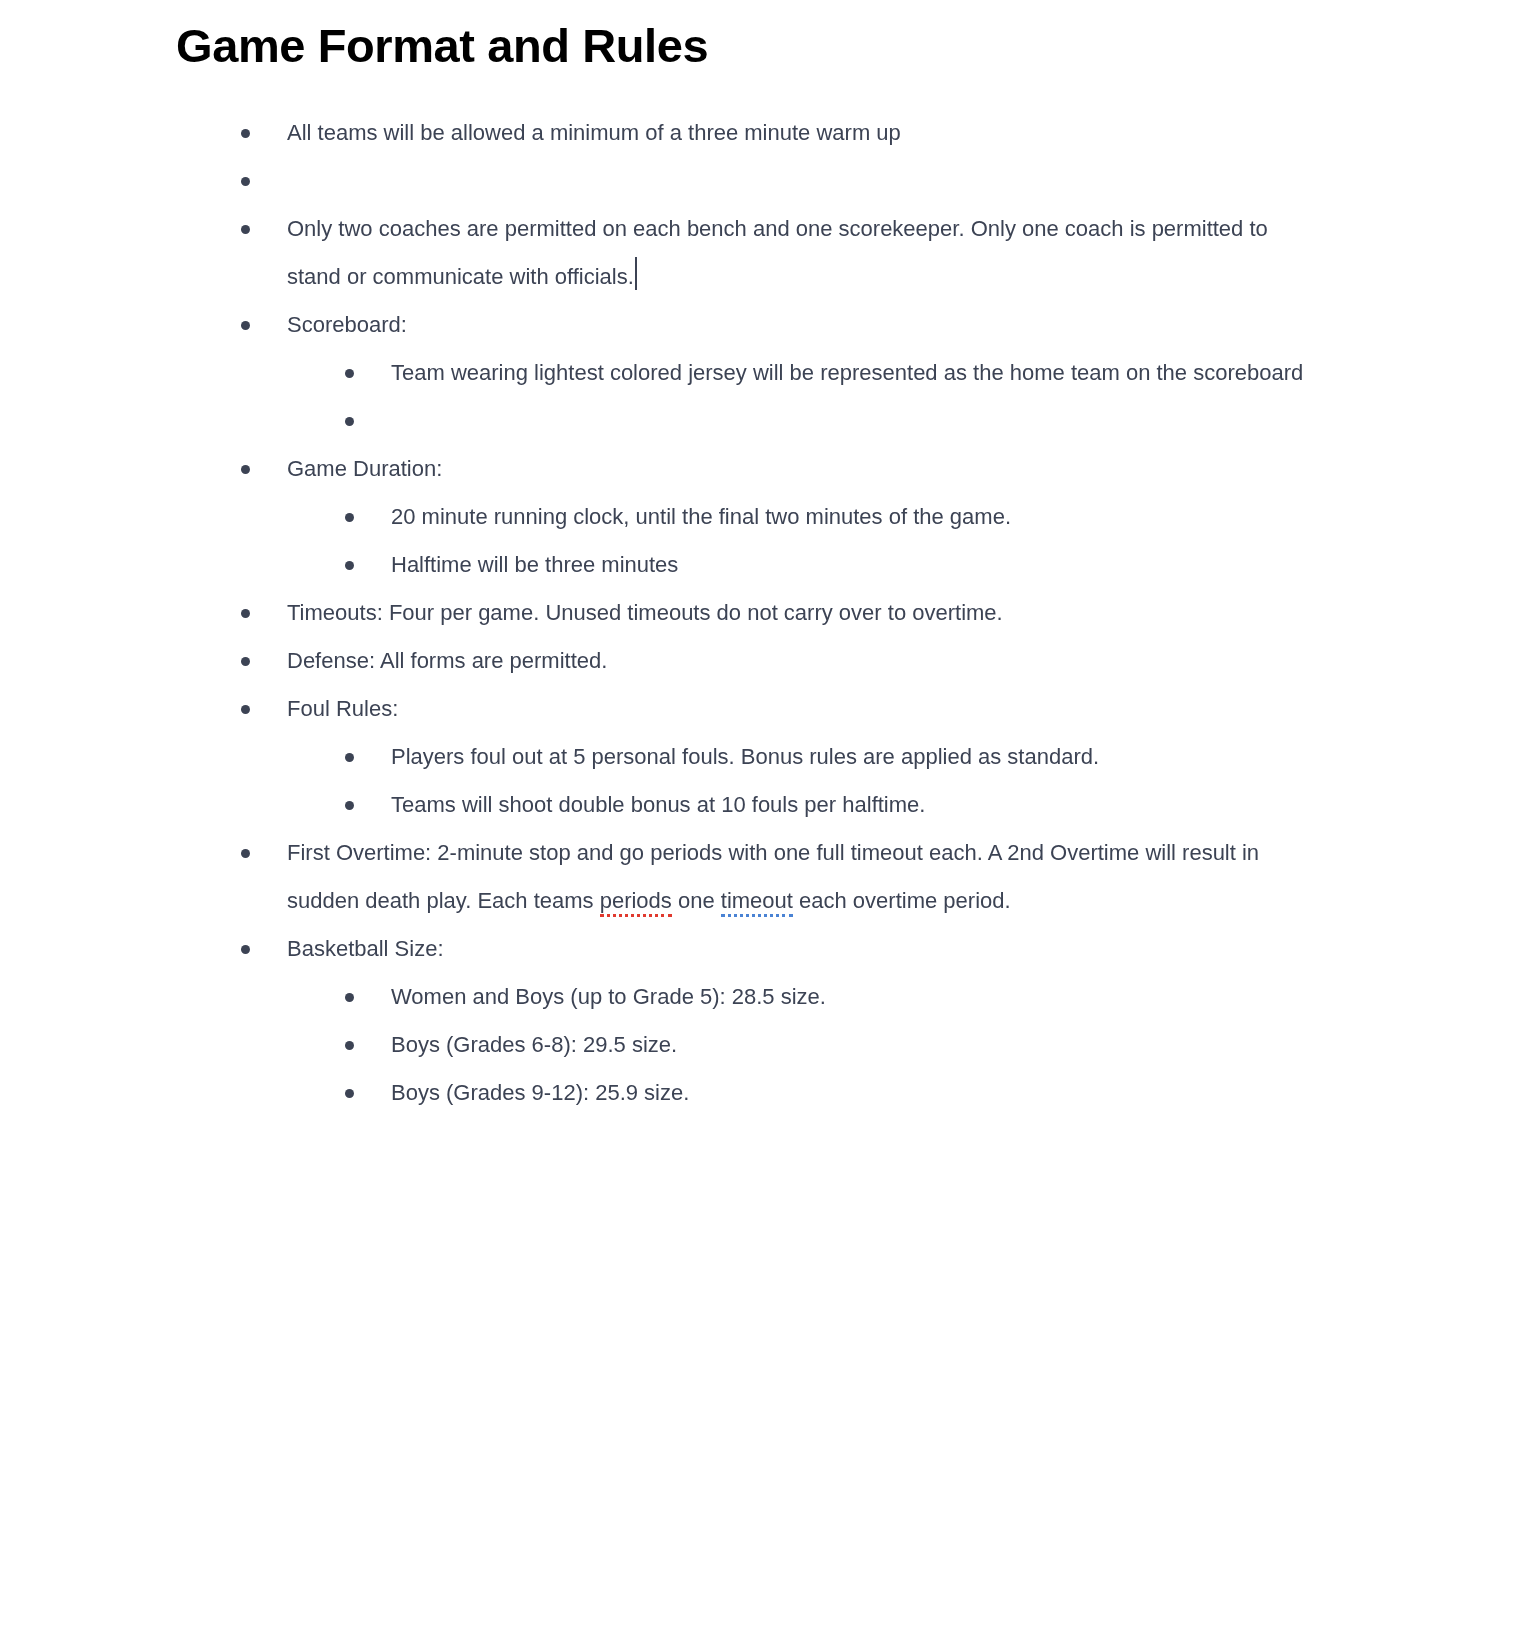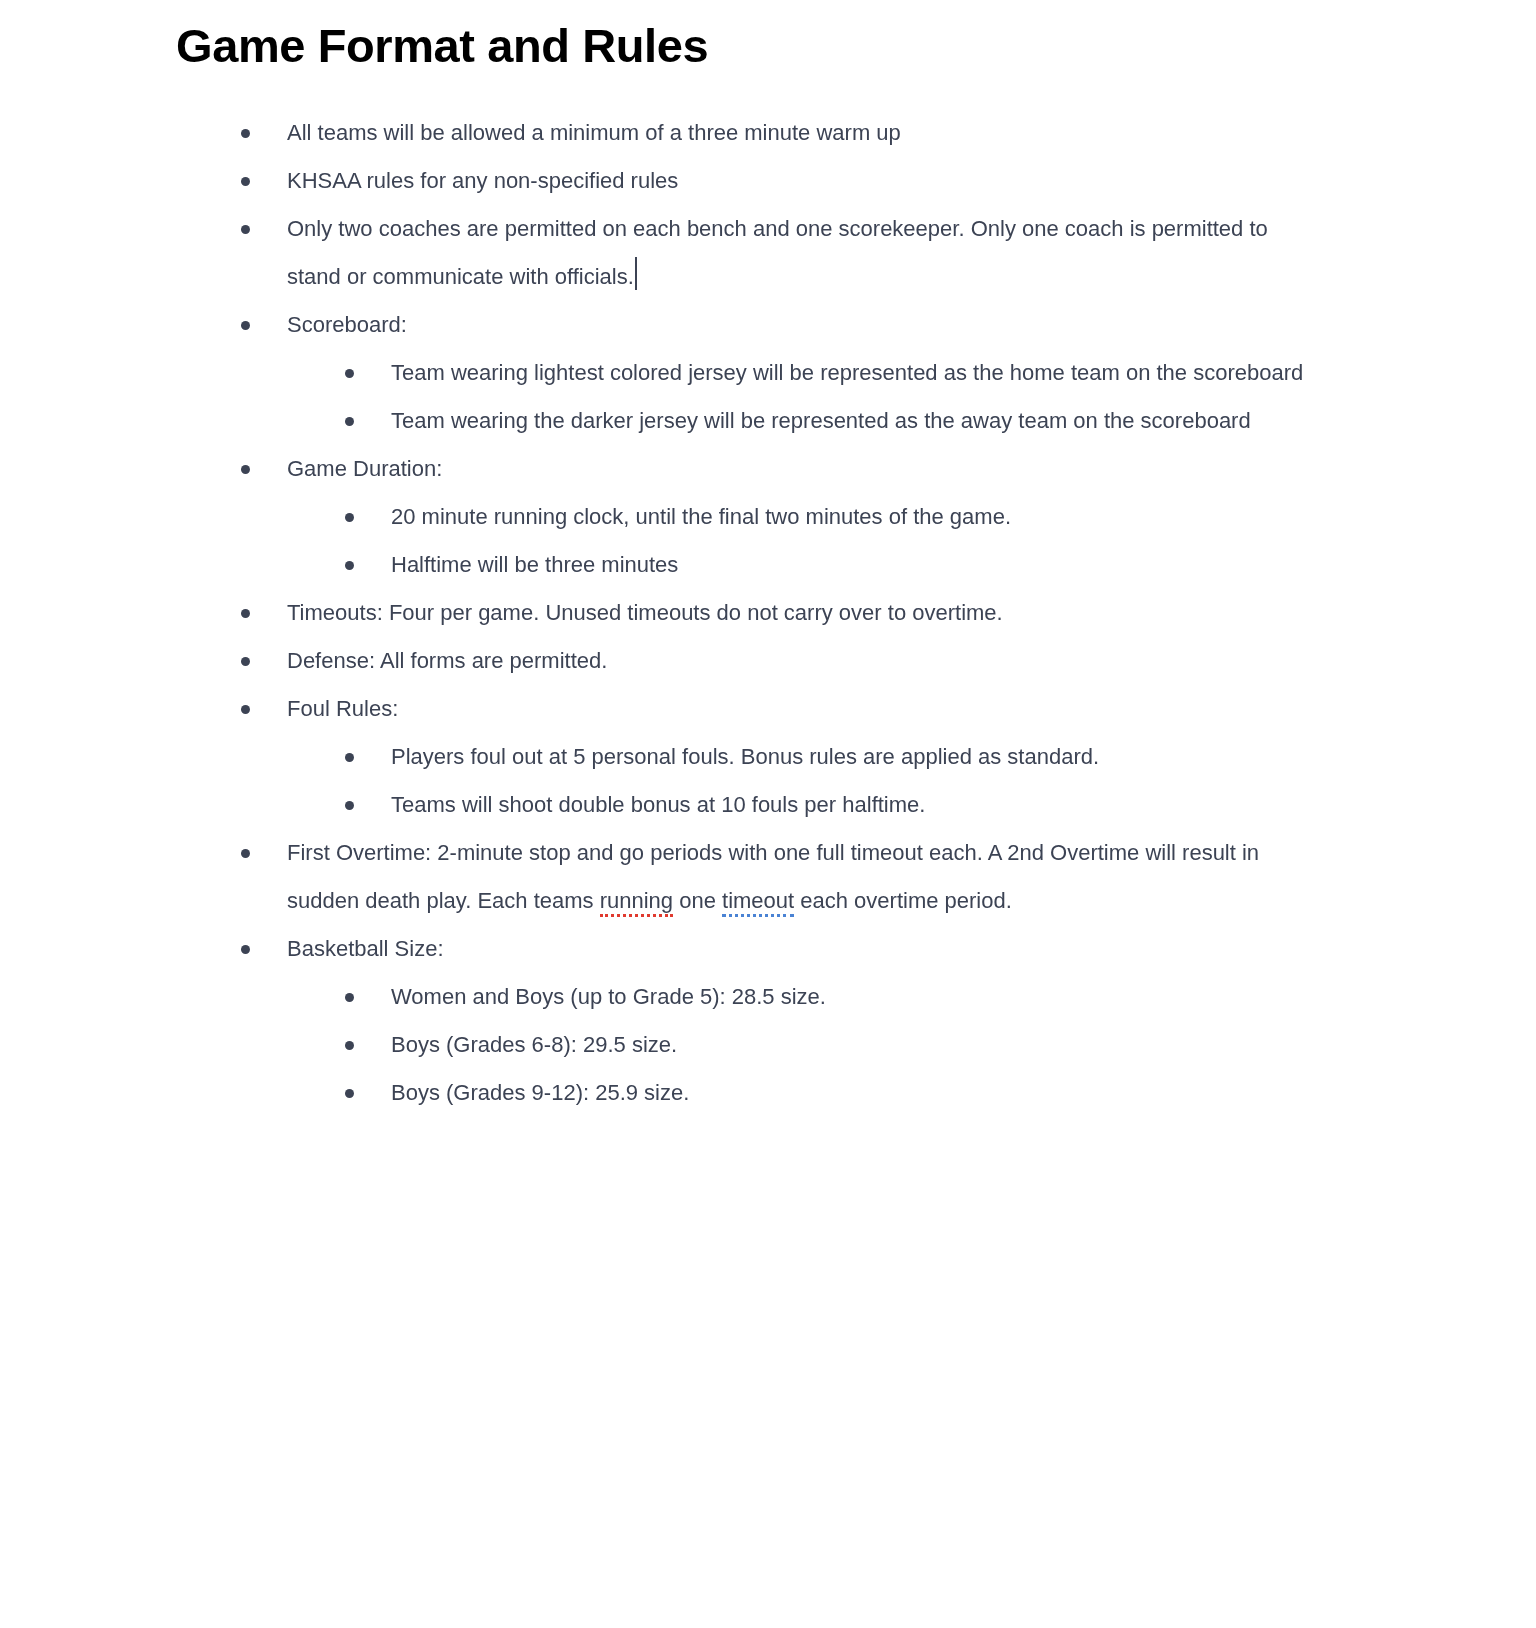--- a/index.html
+++ b/index.html
@@ -126,39 +126,37 @@
 
   <ul class="body-list">
 
     <li class="lvl1">
       <span class="bullet"></span>
       <span class="txt">All teams will be allowed a minimum of a three minute warm up</span>
     </li>
 
     <li class="lvl1">
       <span class="bullet"></span>
-      <span class="txt">KHSAA rules for any non-specified rules</span>
     </li>
 
     <li class="lvl1">
       <span class="bullet"></span>
       <span class="txt">Only two coaches are permitted on each bench and one scorekeeper. Only one coach is permitted to stand or communicate with officials.</span><span class="caret"></span>
     </li>
 
     <li class="lvl1">
       <span class="bullet"></span>
       <span class="txt">Scoreboard:</span>
       <ul class="sub">
         <li class="lvl2">
           <span class="bullet"></span>
           <span class="txt">Team wearing lightest colored jersey will be represented as the home team on the scoreboard</span>
         </li>
         <li class="lvl2">
           <span class="bullet"></span>
-          <span class="txt">Team wearing the darker jersey will be represented as the away team on the scoreboard</span>
         </li>
       </ul>
     </li>
 
     <li class="lvl1">
       <span class="bullet"></span>
       <span class="txt">Game Duration:</span>
       <ul class="sub">
         <li class="lvl2">
           <span class="bullet"></span>
@@ -191,21 +189,21 @@
         </li>
         <li class="lvl2">
           <span class="bullet"></span>
           <span class="txt">Teams will shoot double bonus at 10 fouls per halftime.</span>
         </li>
       </ul>
     </li>
 
 
     <li class="lvl1">
-      <span class="bullet"></span><span class="txt">First Overtime: 2-minute stop and go periods with one full timeout each.  A 2nd Overtime will result in sudden death play. Each teams </span><span class="misspelled">running</span><span class="txt"> one </span><span class="grammar">timeout</span><span class="txt"> each overtime period.</span>
+      <span class="bullet"></span><span class="txt">First Overtime: 2-minute stop and go periods with one full timeout each.  A 2nd Overtime will result in sudden death play. Each teams </span><span class="misspelled">periods</span><span class="txt"> one </span><span class="grammar">timeout</span><span class="txt"> each overtime period.</span>
     </li>
 
     <li class="lvl1">
       <span class="bullet"></span>
       <span class="txt">Basketball Size:</span>
       <ul class="sub">
         <li class="lvl2">
           <span class="bullet"></span>
           <span class="txt">Women and Boys (up to Grade 5): 28.5 size.</span>
         </li>

